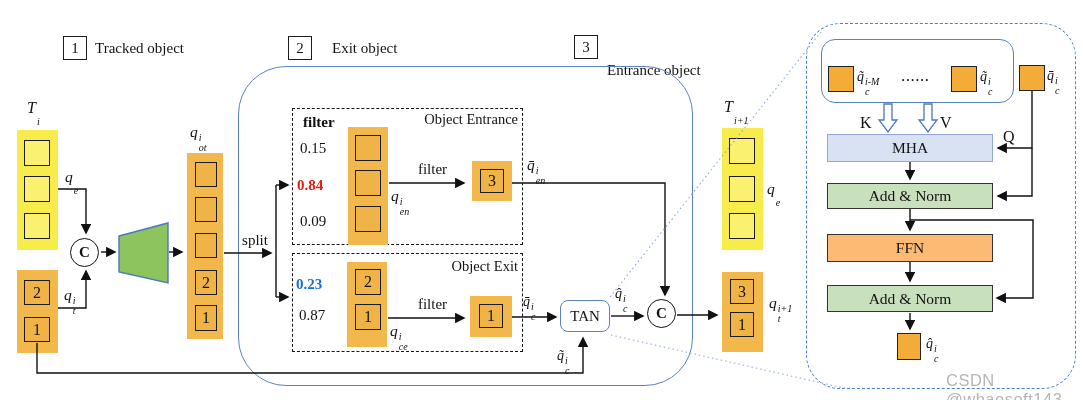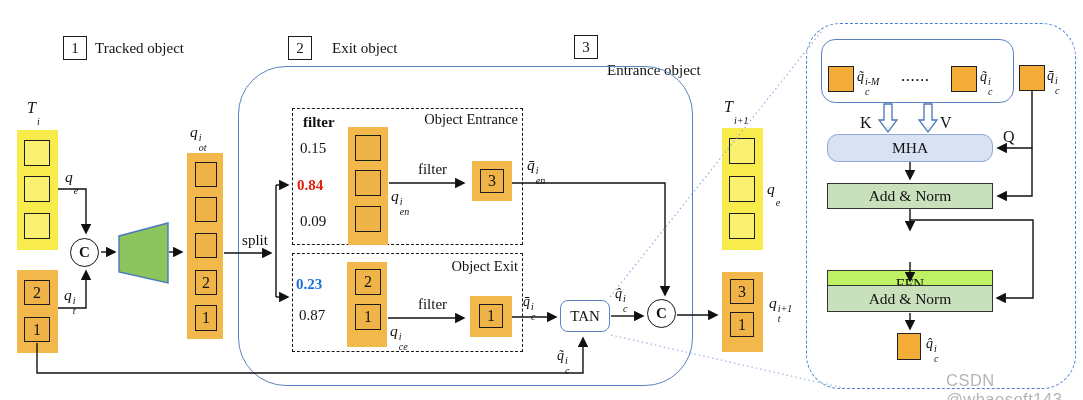--- a/index.html
+++ b/index.html
@@ -174,23 +174,23 @@
   <div class="cell sqcell" style="left:1019px;top:65px;width:26px;height:26px;"></div>
   <div class="math" style="left:1047px;top:68px;font-size:14px;"><i>q̄</i><span class="ss">
         <span>i</span>
         <span>c</span>
       </span></div>
 
   <div class="lbl" style="left:860px;top:114px;font-size:16px;">K</div>
   <div class="lbl" style="left:940px;top:114px;font-size:16px;">V</div>
   <div class="lbl" style="left:1003px;top:128px;font-size:16px;">Q</div>
 
-  <div class="block" style="left:827px;top:134px;width:166px;height:28px;background:#d9e2f3;border-color:#8fa7d9;border-radius:11px;">MHA</div>
+  <div class="block" style="left:827px;top:134px;width:166px;height:28px;background:#d9e2f3;border-color:#8fa7d9;">MHA</div>
   <div class="block" style="left:827px;top:183px;width:166px;height:26px;background:#c9e0bd;">Add &amp; Norm</div>
-  <div class="block" style="left:827px;top:234px;width:166px;height:28px;background:#bef264;margin-top:36px;">FFN</div>
+  <div class="block" style="left:827px;top:234px;width:166px;height:28px;background:#fdba74;">FFN</div>
   <div class="block" style="left:827px;top:285px;width:166px;height:27px;background:#c9e0bd;">Add &amp; Norm</div>
   <div class="cell sqcell" style="left:897px;top:333px;width:24px;height:27px;"></div>
   <div class="math" style="left:926px;top:336px;font-size:14px;"><i>q̂</i><span class="ss">
         <span>i</span>
         <span>c</span>
       </span></div>
 
   <div id="watermark">CSDN @whaosoft143</div>
 
   <svg id="wires" width="1083" height="400" viewBox="0 0 1083 400">

